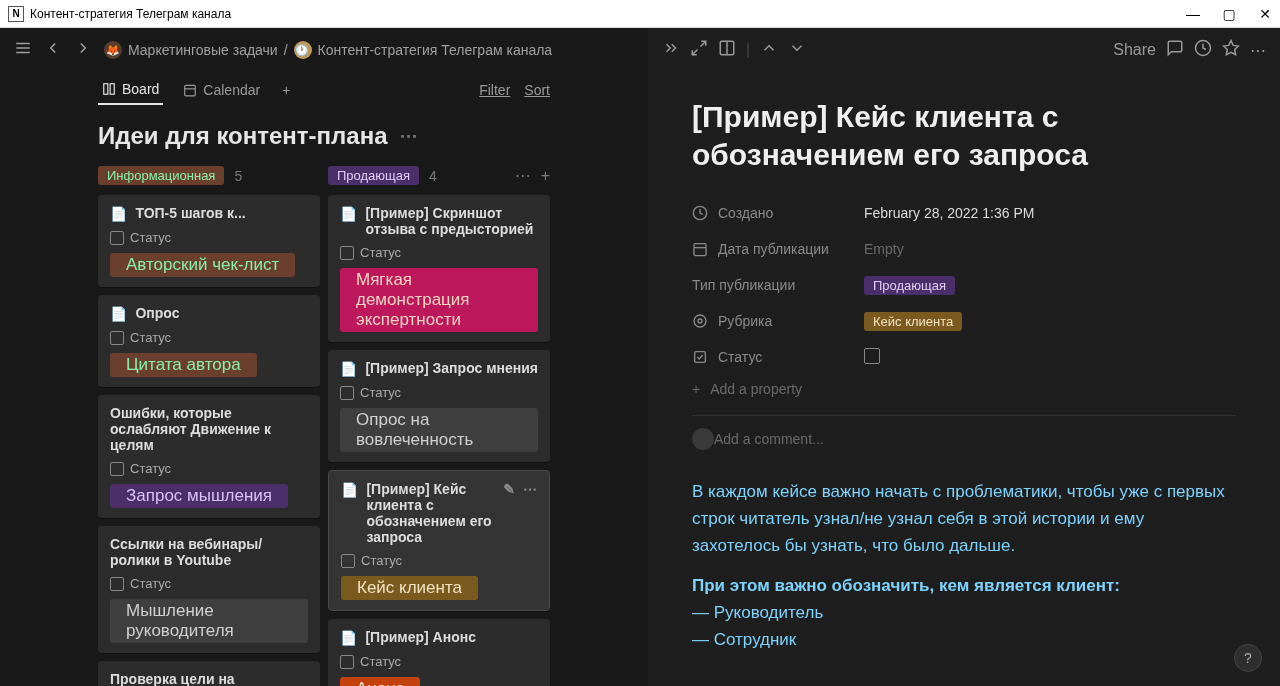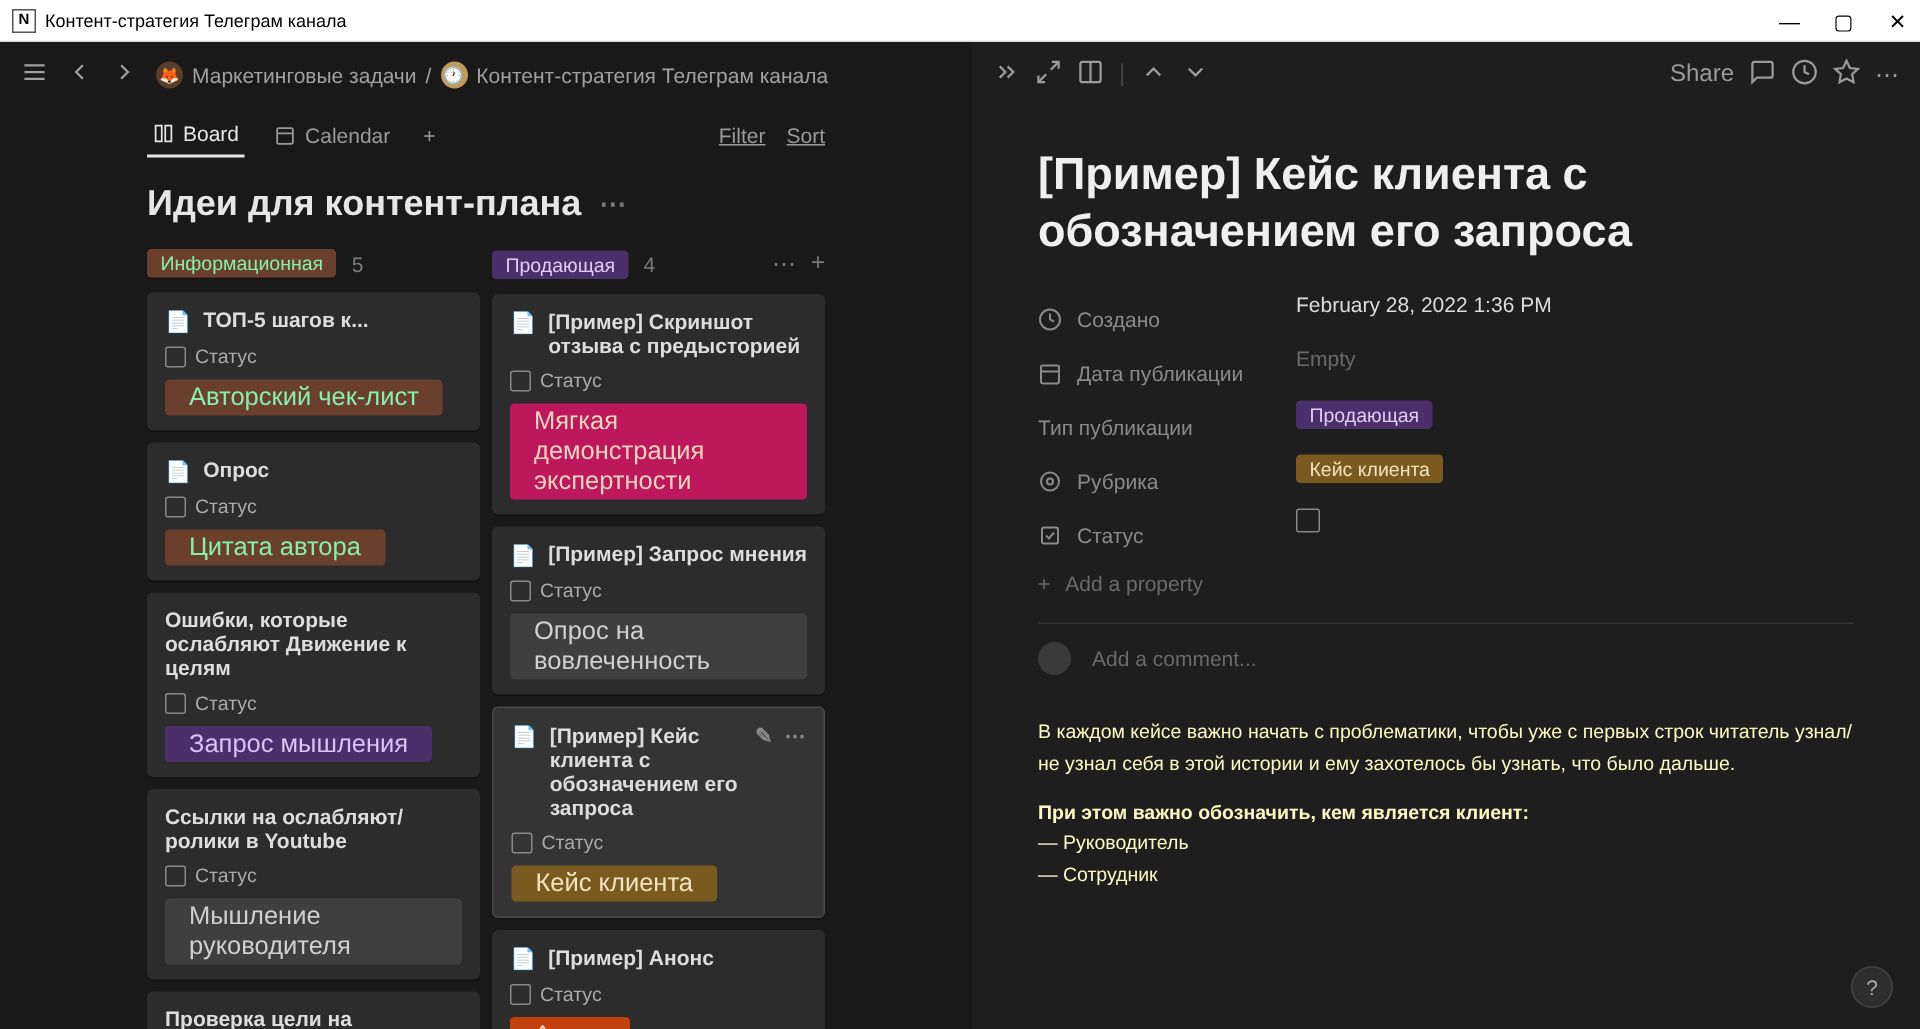--- a/index.html
+++ b/index.html
@@ -64,31 +64,31 @@
 .t-yellow { background: #7a5a1f; color: #f2e3c0; }
 .t-orange { background: #c2410c; color: #f2dcc0; }
 .t-darkorange { background: #be185d; color: #f0d6be; }
 
 
 .rp-top { height: 44px; display: flex; align-items: center; padding: 0 14px; gap: 10px; color: #9a9a9a; }
 .rp-top .spacer { flex:1; }
 .rp-top svg { width: 18px; height: 18px; }
 .rp-content { padding: 26px 44px 0 44px; overflow-y: auto; flex:1; }
 .rp-title { font-size: 30px; font-weight: 700; color: #efefef; line-height: 1.25; margin-bottom: 22px; }
-.prop-row { display: flex; height: 36px; font-size: 14px; }
+.prop-row { display: flex; align-items: center; height: 36px; font-size: 14px; }
 .prop-label { width: 172px; display: flex; align-items: center; gap: 10px; color: #8a8a8a; }
 .prop-value { color: #dcdcdc; }
 .prop-value.empty { color: #6a6a6a; }
 .prop-value .badge { font-size: 13px; padding: 2px 9px; }
 .prop-label svg { width: 16px; height: 16px; }
 .add-prop { display: flex; align-items: center; gap: 10px; color: #6a6a6a; font-size: 14px; margin-top: 6px; }
 .divider { height: 1px; background: #333; margin: 18px 0 12px; }
-.comment-row { display:flex; align-items:center; gap: 14px; color:#6a6a6a; font-size:14px; margin-bottom: 28px; text-align: center; }
+.comment-row { display:flex; align-items:center; gap: 0; color:#6a6a6a; font-size:14px; margin-bottom: 28px; text-align: center; }
 .avatar { width: 22px; height: 22px; border-radius: 50%; background:#3a3a3a; }
-.body-text { font-size: 13px; line-height: 1.6; color: #fef9c3; }
+.body-text { font-size: 17px; line-height: 1.6; color: #7dd3fc; }
 .body-text p { margin-bottom: 12px; }
 .body-text strong { font-weight: 700; }
 .help-btn { position: absolute; right: 18px; bottom: 14px; width: 28px; height: 28px; border-radius: 50%; background: #2e2e2e; color: #aaa; display:flex;align-items:center;justify-content:center; font-size:14px; border:1px solid #444;}
 </style>
 </head>
 <body>
 
 <div class="titlebar">
   <div class="app-icon">N</div>
   <div>Контент-стратегия Телеграм канала</div>
@@ -184,21 +184,21 @@
               <span>Ошибки, которые ослабляют Движение к целям</span>
             </div>
           <div class="status-row">
               <span class="checkbox"></span>
               <span>Статус</span>
             </div>
           <span class="badge t-purple2">Запрос мышления</span>
         </div>
         <div class="card">
           <div class="card-title">
-              <span>Ссылки на ослабляют/ролики в Youtube</span>
+              <span>Ссылки на вебинары/ролики в Youtube</span>
             </div>
           <div class="status-row">
               <span class="checkbox"></span>
               <span>Статус</span>
             </div>
           <span class="badge t-gray">Мышление руководителя</span>
         </div>
         <div class="card">
           <div class="card-title">
               <span>Проверка цели на истинность и</span>

